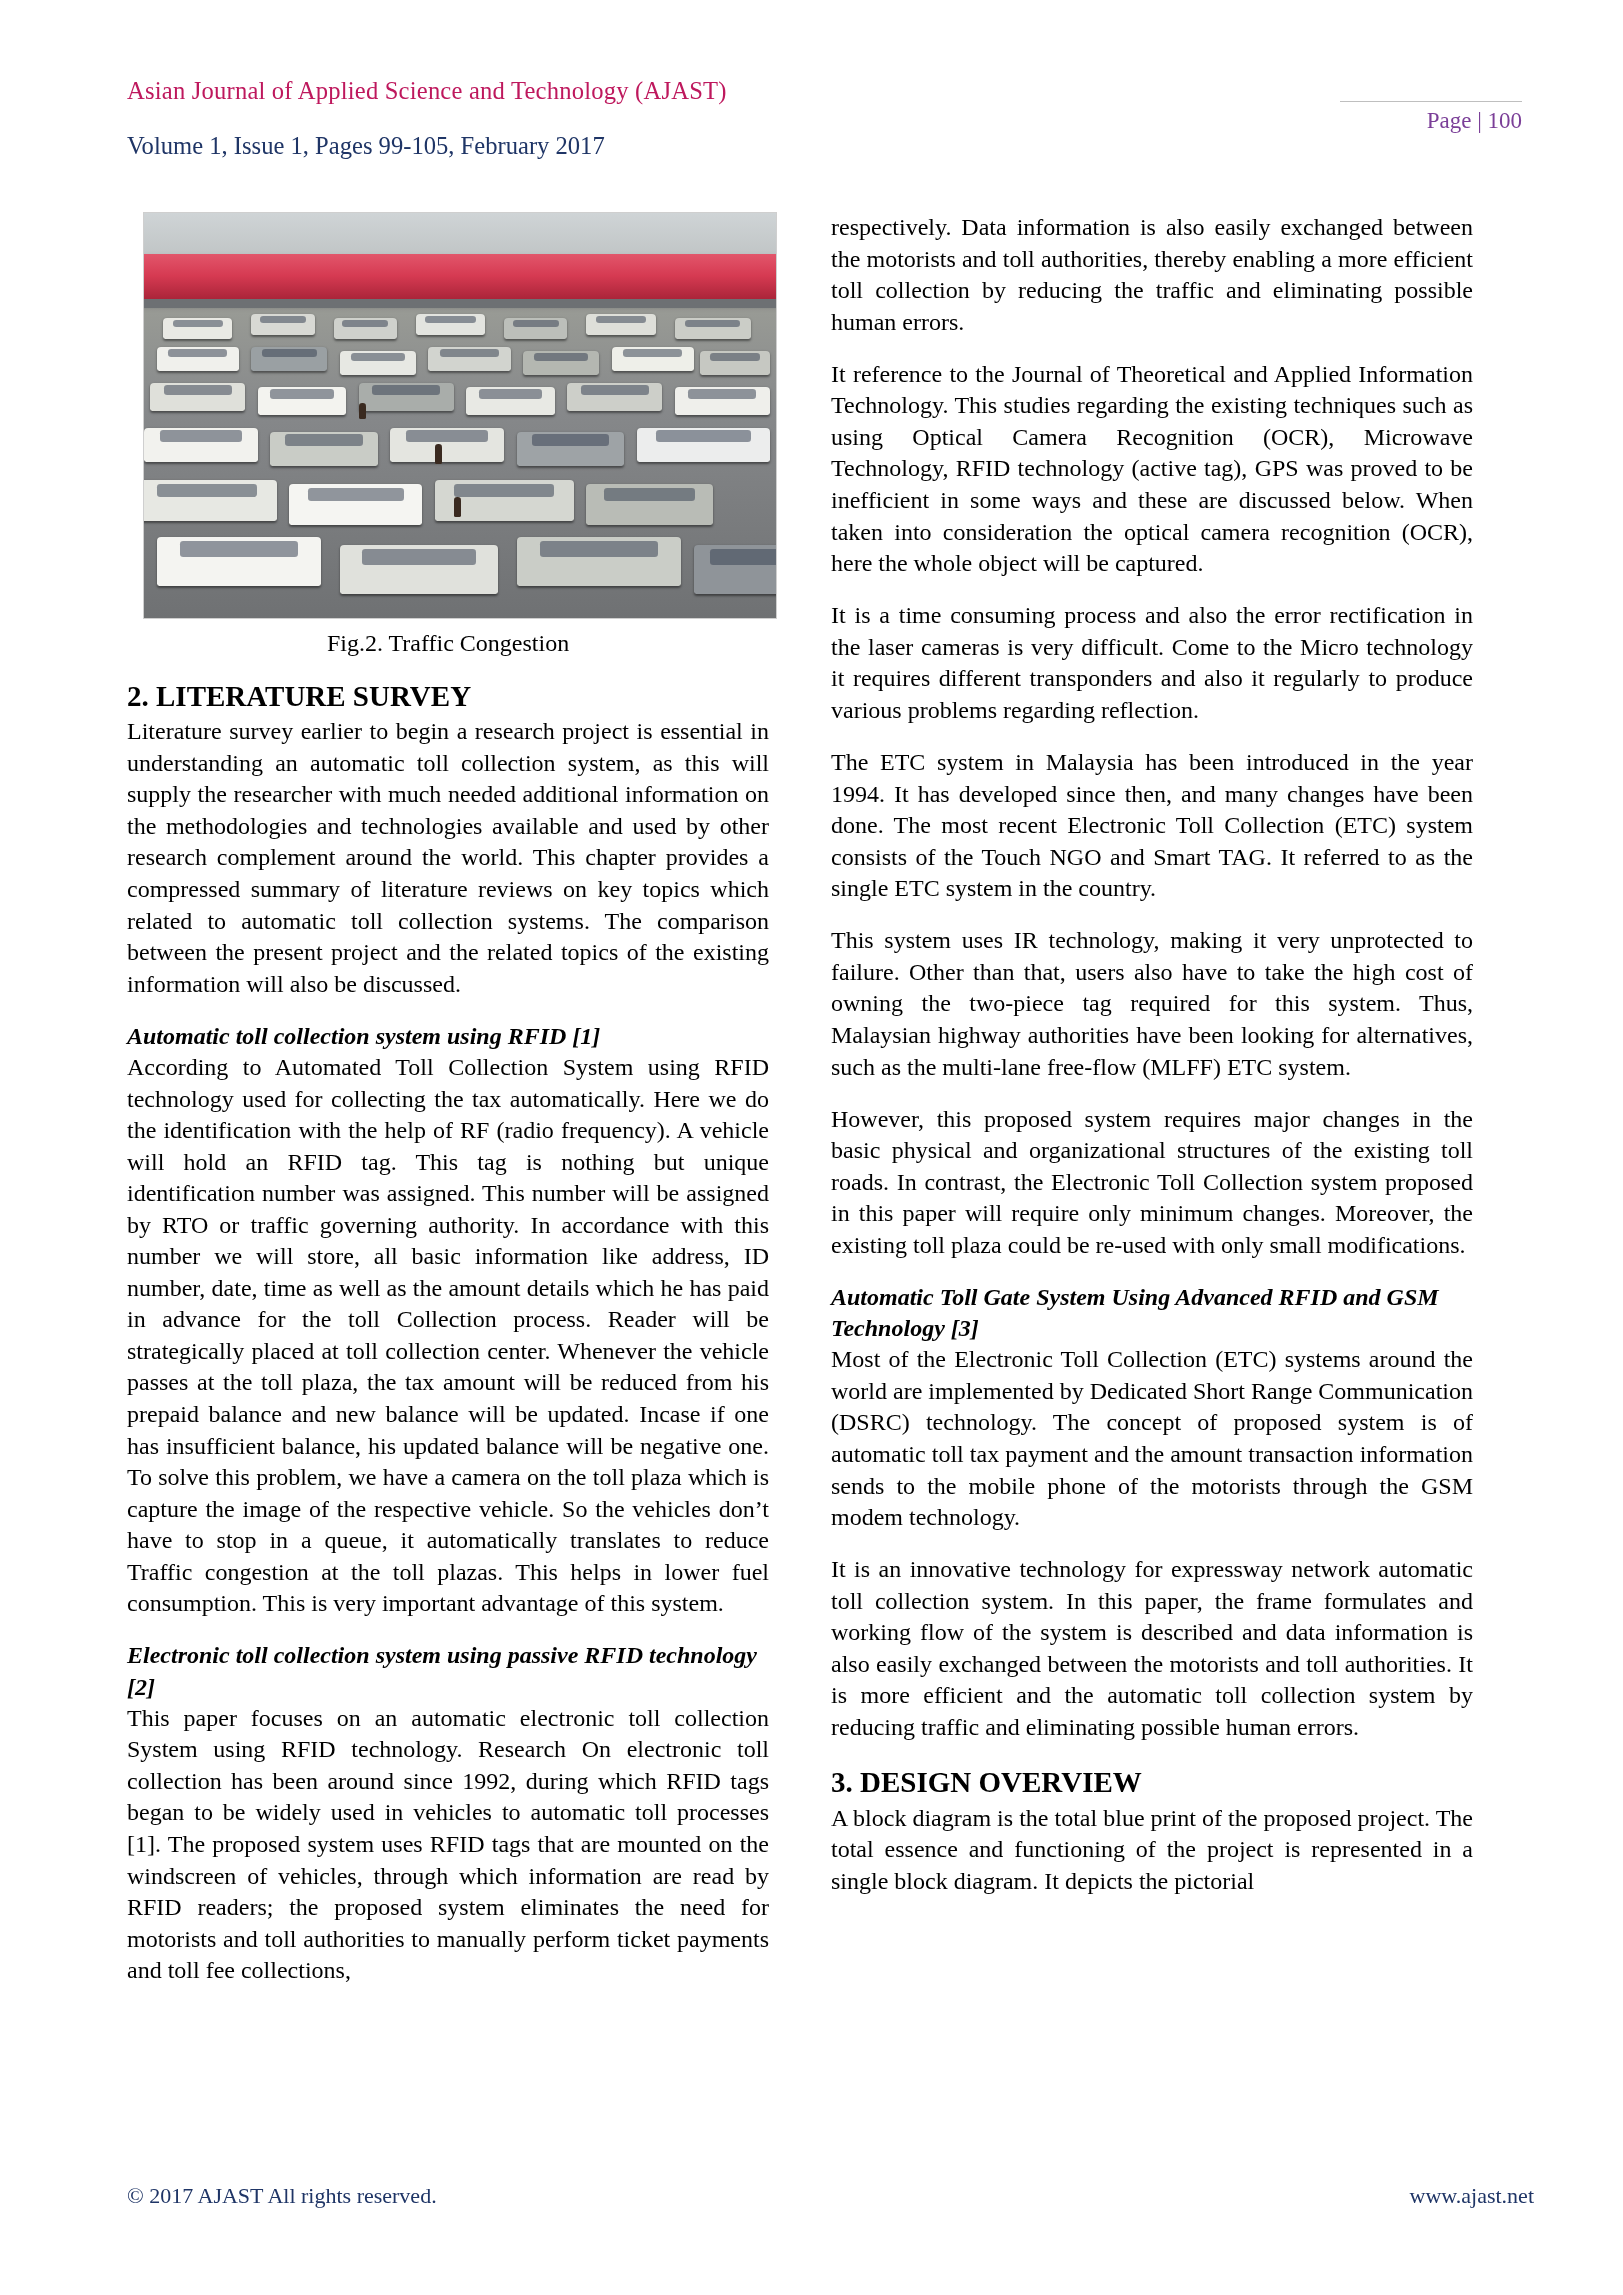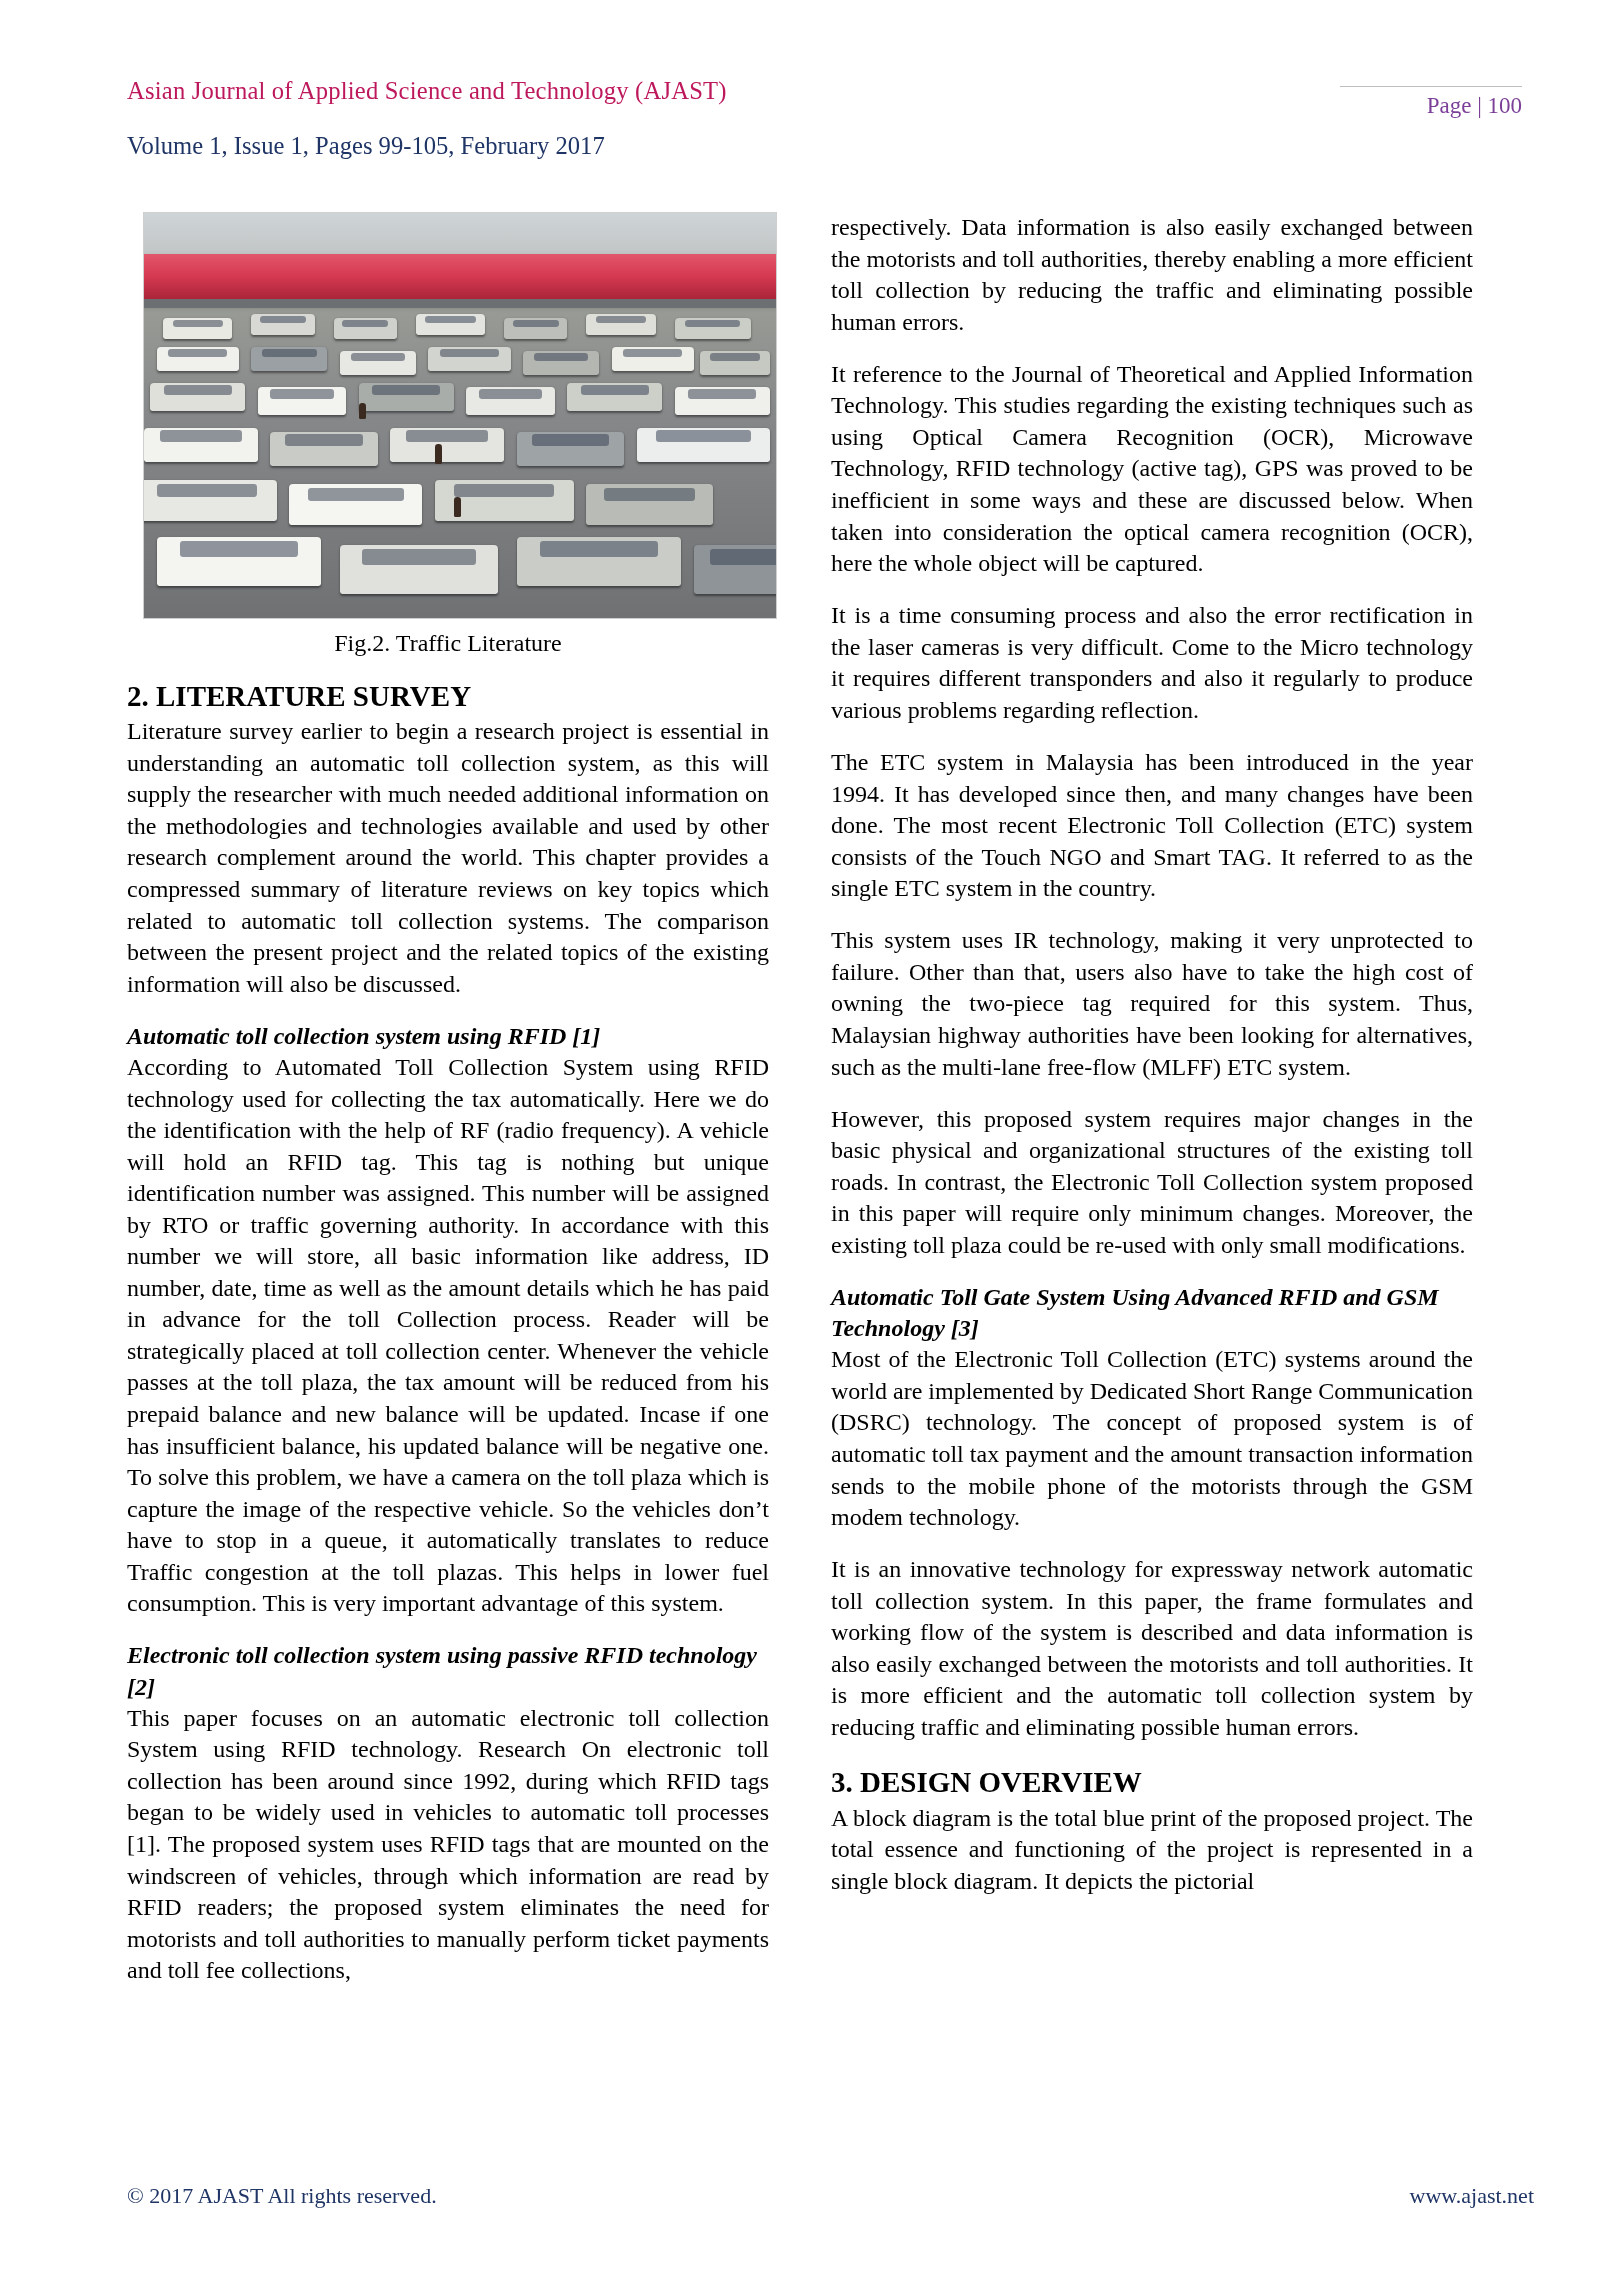--- a/index.html
+++ b/index.html
@@ -42,21 +42,21 @@
   .journal-volume {
     font-size: 24.6px;
     color: #1F3566;
     margin-top: 30px;
     line-height: 1.0;
     white-space: nowrap;
   }
   .page-number-wrap {
     position: absolute;
     right: 0;
-    top: 7px;
+    top: 22px;
     text-align: right;
     width: 333px;
   }
   .page-rule {
     border-top: 1.6px solid #BFBFBF;
     width: 182px;
     margin-left: auto;
     margin-bottom: 6.3px;
   }
   .page-number {
@@ -227,21 +227,21 @@
       <div class="car" style="left:2%;  top:80%; width:26%; height:12%; background:#f4f4f1;"></div>
       <div class="car" style="left:31%; top:82%; width:25%; height:12%; background:#e0e1dc;"></div>
       <div class="car" style="left:59%; top:80%; width:26%; height:12%; background:#cacdc7;"></div>
       <div class="car" style="left:87%; top:82%; width:18%; height:12%; background:#8f9499;"></div>
 
       <div class="person" style="left:46%; top:57%;"></div>
       <div class="person" style="left:49%; top:70%;"></div>
       <div class="person" style="left:34%; top:47%; height:16px;"></div>
     </div>
 
-    <div class="fig-caption">Fig.2. Traffic Literature</div>
+    <div class="fig-caption">Fig.2. Traffic Congestion</div>
 
     <h2 class="section-head">2. LITERATURE SURVEY</h2>
     <p class="body after-head">Literature survey earlier to begin a research project is essential in understanding an automatic toll collection system, as this will supply the researcher with much needed additional information on the methodologies and technologies available and used by other research complement around the world. This chapter provides a compressed summary of literature reviews on key topics which related to automatic toll collection systems. The comparison between the present project and the related topics of the existing information will also be discussed.</p>
 
     <h3 class="sub-head">Automatic toll collection system using RFID [1]</h3>
     <p class="body after-head">According to Automated Toll Collection System using RFID technology used for collecting the tax automatically. Here we do the identification with the help of RF (radio frequency). A vehicle will hold an RFID tag. This tag is nothing but unique identification number was assigned. This number will be assigned by RTO or traffic governing authority. In accordance with this number we will store, all basic information like address, ID number, date, time as well as the amount details which he has paid in advance for the toll Collection process. Reader will be strategically placed at toll collection center. Whenever the vehicle passes at the toll plaza, the tax amount will be reduced from his prepaid balance and new balance will be updated. Incase if one has insufficient balance, his updated balance will be negative one. To solve this problem, we have a camera on the toll plaza which is capture the image of the respective vehicle. So the vehicles don’t have to stop in a queue, it automatically translates to reduce Traffic congestion at the toll plazas. This helps in lower fuel consumption. This is very important advantage of this system.</p>
 
     <h3 class="sub-head">Electronic toll collection system using passive RFID technology [2]</h3>
     <p class="body after-head tight">This paper focuses on an automatic electronic toll collection System using RFID technology. Research On electronic toll collection has been around since 1992, during which RFID tags began to be widely used in vehicles to automatic toll processes [1]. The proposed system uses RFID tags that are mounted on the windscreen of vehicles, through which information are read by RFID readers; the proposed system eliminates the need for motorists and toll authorities to manually perform ticket payments and toll fee collections,</p>
   </div>

